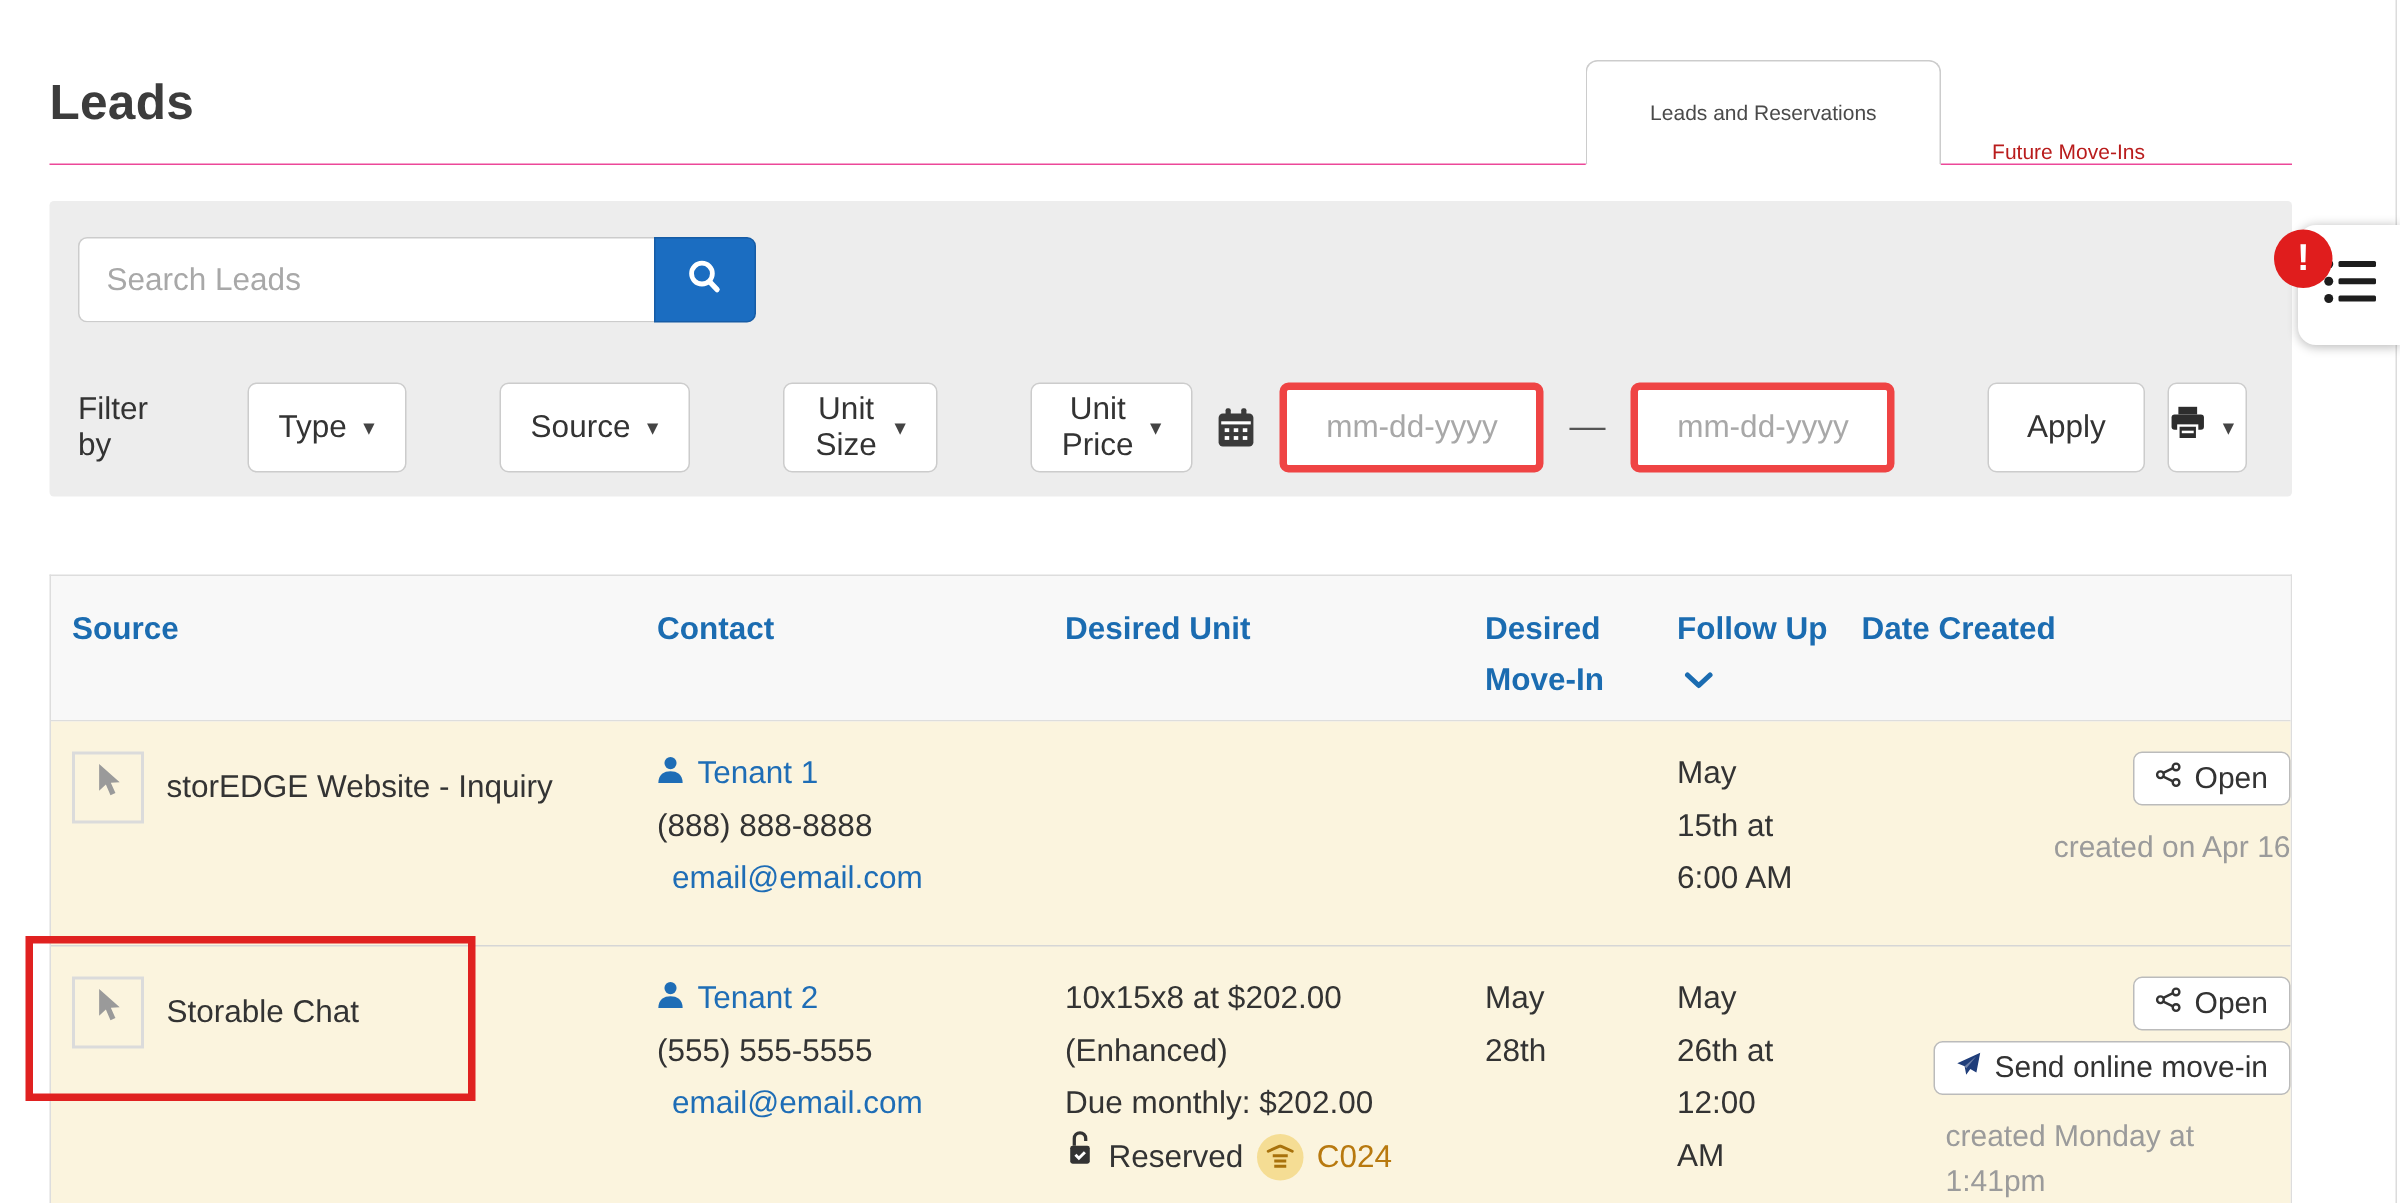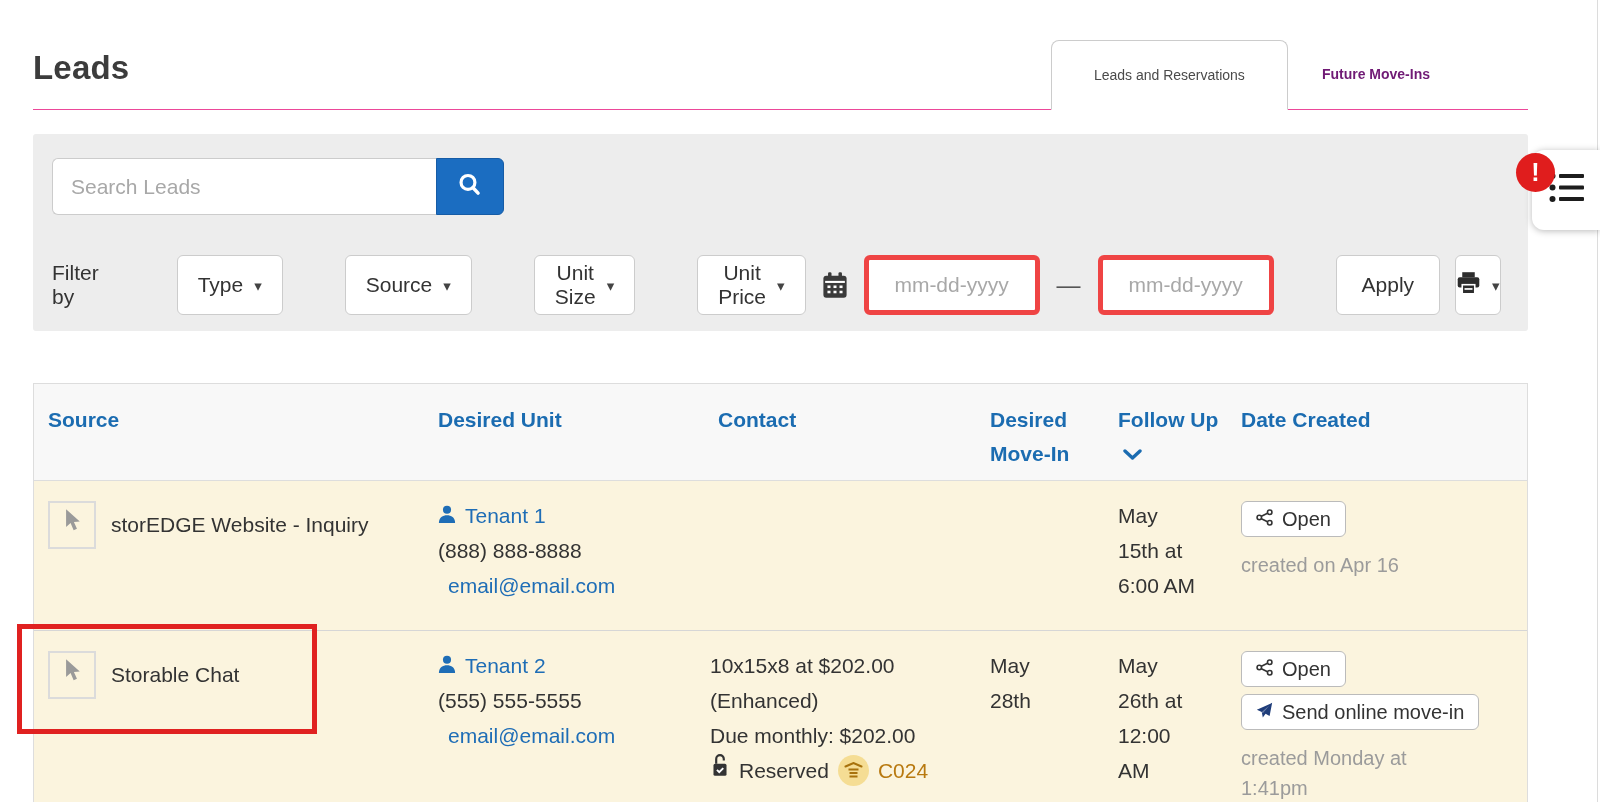--- a/index.html
+++ b/index.html
@@ -10,32 +10,32 @@
 
   
   .page-header { display:flex; justify-content:space-between; align-items:flex-end;
                  border-bottom:1px solid #ec4899; padding-top:36px; height:110px; }
   .page-title { font-size:33px; font-weight:bold; color:#3c3c3c; padding-bottom:22px; letter-spacing:0.2px; }
   .tabs { display:flex; align-items:flex-end; margin-right:64px; }
   .tab { font-size:14px; cursor:pointer; }
   .tab.active { background:#fff; border:1px solid #ccc; border-bottom:1px solid #fff;
                 margin-bottom:-1px; border-radius:8px 8px 0 0; padding:0 42px; height:70px;
                 display:flex; align-items:center; color:#4a4a4a; }
-  .tab.inactive { color:#701a75; padding:0 34px; height:70px; display:flex; align-items:center;font-weight:bold; }
+  .tab.inactive { color:#b91c1c; padding:0 34px; height:70px; display:flex; align-items:flex-end; }
 
   
   .filter-panel { margin-top:24px; background:#ededed; border-radius:3px; padding:24px 0 16px 19px; }
   .search-wrap { display:flex; width:452px; height:57px; }
   .search-input { flex:1; border:1px solid #ccc; border-right:none; border-radius:6px 0 0 6px;
                   padding:0 18px; font-size:21px; color:#333; font-family:inherit; outline:none; }
   .search-input::placeholder { color:#a8a8a8; }
   .search-btn { width:68px; background:#1b6dc1; border:1px solid #165ca6; border-radius:0 6px 6px 0;
                 display:flex; align-items:center; justify-content:center; cursor:pointer; }
   .filter-row { display:flex; align-items:center; margin-top:40px; gap:15px; padding-right:30px; }
-  .filter-label { color:#333; margin-right:16px; }
+  .filter-label { color:#333; margin-right:4px; }
   .btn { background:#fff; border:1px solid #ccc; border-radius:6px; height:60px; font-size:21px;
          color:#333; display:flex; align-items:center; justify-content:flex-start; cursor:pointer; font-family:inherit;margin-left:47px; }
   .dropdown-btn { padding:0 20px; gap:11px; }
   .caret { font-size:15px; color:#444; line-height:1; }
   .date-input { width:176px; height:60px; border:5px solid #ef4444; border-radius:6px; background:#fff;
                 font-size:21px; color:#333; text-align:center; font-family:inherit; outline:none; }
   .date-input::placeholder { color:#a8a8a8; }
   .range-sep { color:#555; font-size:24px; margin:0 2px; }
   .apply-btn { padding:0 25px; }
   .print-btn { margin-left:auto; width:88px; gap:11px; }
@@ -77,21 +77,21 @@
 
   .unit-desc { max-width:250px; }
   .unit-status { display:flex; align-items:center; gap:9px; }
   .unit-badge { width:31px; height:31px; border-radius:50%; background:#f5dd94;
                 display:flex; align-items:center; justify-content:center; flex-shrink:0; }
   .unit-link { color:#b8790f; text-decoration:none; cursor:pointer; }
 
   .narrow-70 { display:inline-block; width:70px; }
   .narrow-86 { display:inline-block; width:86px; }
 
-  .btn-stack { display:flex; flex-direction:column; align-items:flex-start; gap:7px; padding-top:3px; }
+  .btn-stack { display:flex; flex-direction:column; align-items:flex-end; gap:7px; padding-top:3px; }
   .action-btn { display:inline-flex; align-items:center; gap:9px; background:#fff; border:1px solid #bbb;
                 border-radius:6px; padding:0 14px; height:36px; font-size:20px; color:#333;
                 cursor:pointer; font-family:inherit; }
   .created-note { color:#9b9b9b; font-size:20px; line-height:30px; margin-top:6px; max-width:230px; }
 
   .red-highlight { position:absolute; left:-17px; top:240px; width:300px; height:110px;
                    border:5px solid #e02120; z-index:5; pointer-events:none; }
 
   .right-edge-line { position:absolute; right:2px; top:0; width:1px; height:802px; background:#dcdcdc; z-index:1; }
 </style>
@@ -183,22 +183,22 @@
         </span>
         <span class="caret">▾</span>
       </button>
     </div>
   </div>
 
   <div class="leads-table">
 
     <div class="thead">
       <div class="cell c-source">Source</div>
+      <div class="cell c-contact">Contact</div>
       <div class="cell c-unit">Desired Unit</div>
-      <div class="cell c-contact">Contact</div>
       <div class="cell c-movein">Desired Move-In</div>
       <div class="cell c-follow">
         <span>Follow Up</span><span class="sort-chevron"><svg width="19" height="12" viewBox="0 0 19 12">
               <polyline points="2,2 9.5,9 17,2" fill="none" stroke="#1b6cb1" stroke-width="3.4" stroke-linecap="round" stroke-linejoin="round"></polyline>
             </svg></span>
       </div>
       <div class="cell c-created">Date Created</div>
     </div>
 
     <div class="trow r1">

